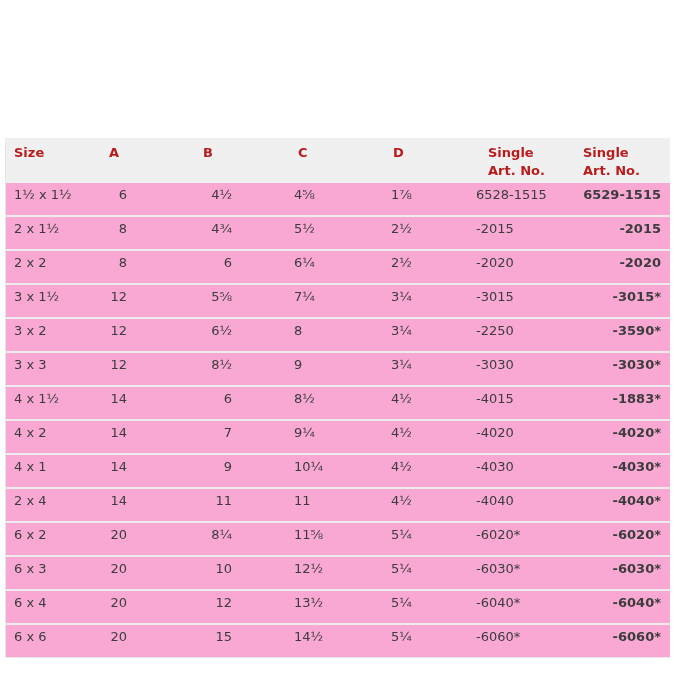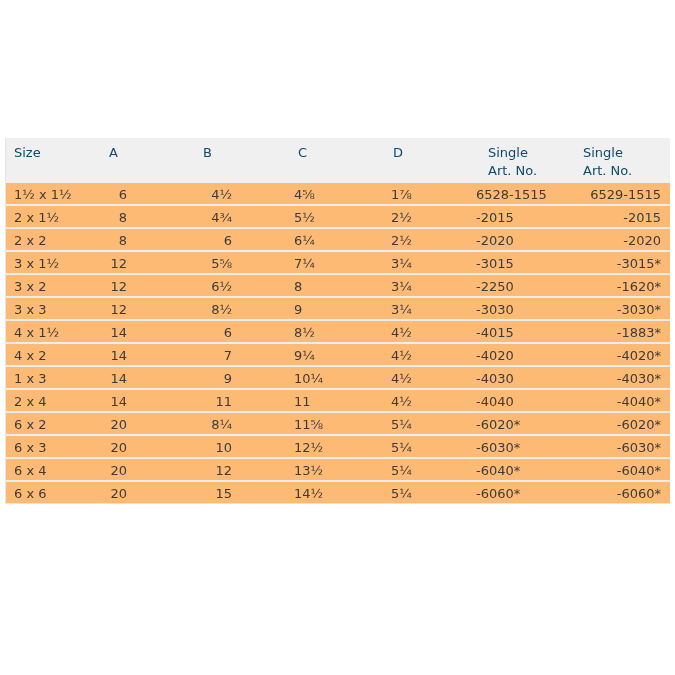--- a/index.html
+++ b/index.html
@@ -1,32 +1,32 @@
 <!DOCTYPE html>
 <html><head>
 <meta charset="utf-8">
 <style>
   html, body { margin: 0; padding: 0; background: #ffffff; }
   body { width: 675px; height: 675px; position: relative; overflow: hidden;
          font-family: "DejaVu Sans", sans-serif; color: #3a3a3a; }
   .table-wrap { position: absolute; left: 5px; top: 138px; width: 664px;
                 border-left: 1px solid #e6e6e6; border-bottom: 1px solid #e6e6e6; }
   .hdr { height: 45px; background: #f0f0f0; position: relative; }
-  .hdr .cell { position: absolute; top: 6px; font-weight: normal; font-size: 13px;
-               line-height: 18px; color: #0c4a6e; }
-  .row { height: 21px; position: relative; border-top: 2.8px solid #ececec; background: #fdba74; }
+  .hdr .cell { position: absolute; top: 6px; font-weight: bold; font-size: 13px;
+               line-height: 18px; color: #b91c1c; }
+  .row { height: 32px; position: relative; border-top: 2.8px solid #ececec; background: #f9a8d4; }
   .row:first-of-type { border-top: none; }
   .row .cell { position: absolute; top: 3px; font-size: 13px; line-height: 18px; color: #3c3c3c; }
   .c-size { left: 8px; }
   .c-a { left: 96px; width: 25px; text-align: right; }
   .c-b { left: 196px; width: 30px; text-align: right; }
   .c-c { left: 288px; width: 32px; text-align: left; }
   .c-d { left: 385px; }
   .c-single { left: 470px; width: 87px; text-align: left; }
-  .c-double { left: 570px; width: 85px; text-align: right; }
+  .c-double { left: 570px; width: 85px; text-align: right; font-weight: bold; }
   .hdr .c-a { left: 103px; text-align: left; width: auto; }
   .hdr .c-b { left: 197px; text-align: left; width: auto; }
   .hdr .c-c { left: 292px; text-align: left; width: auto; }
   .hdr .c-d { left: 387px; }
   .hdr .c-single { left: 482px; text-align: left; width: auto; }
   .hdr .c-double { left: 577px; text-align: left; width: auto; }
   .hdr .line2 { display: block; }
 </style>
 </head>
 <body>
@@ -84,21 +84,21 @@
         <span class="cell c-single">-3015</span>
         <span class="cell c-double">-3015*</span>
       </div>
       <div class="row">
         <span class="cell c-size">3 x 2</span>
         <span class="cell c-a">12</span>
         <span class="cell c-b">6½</span>
         <span class="cell c-c">8</span>
         <span class="cell c-d">3¼</span>
         <span class="cell c-single">-2250</span>
-        <span class="cell c-double">-1620*</span>
+        <span class="cell c-double">-3590*</span>
       </div>
       <div class="row">
         <span class="cell c-size">3 x 3</span>
         <span class="cell c-a">12</span>
         <span class="cell c-b">8½</span>
         <span class="cell c-c">9</span>
         <span class="cell c-d">3¼</span>
         <span class="cell c-single">-3030</span>
         <span class="cell c-double">-3030*</span>
       </div>
@@ -114,21 +114,21 @@
       <div class="row">
         <span class="cell c-size">4 x 2</span>
         <span class="cell c-a">14</span>
         <span class="cell c-b">7</span>
         <span class="cell c-c">9¼</span>
         <span class="cell c-d">4½</span>
         <span class="cell c-single">-4020</span>
         <span class="cell c-double">-4020*</span>
       </div>
       <div class="row">
-        <span class="cell c-size">1 x 3</span>
+        <span class="cell c-size">4 x 1</span>
         <span class="cell c-a">14</span>
         <span class="cell c-b">9</span>
         <span class="cell c-c">10¼</span>
         <span class="cell c-d">4½</span>
         <span class="cell c-single">-4030</span>
         <span class="cell c-double">-4030*</span>
       </div>
       <div class="row">
         <span class="cell c-size">2 x 4</span>
         <span class="cell c-a">14</span>

